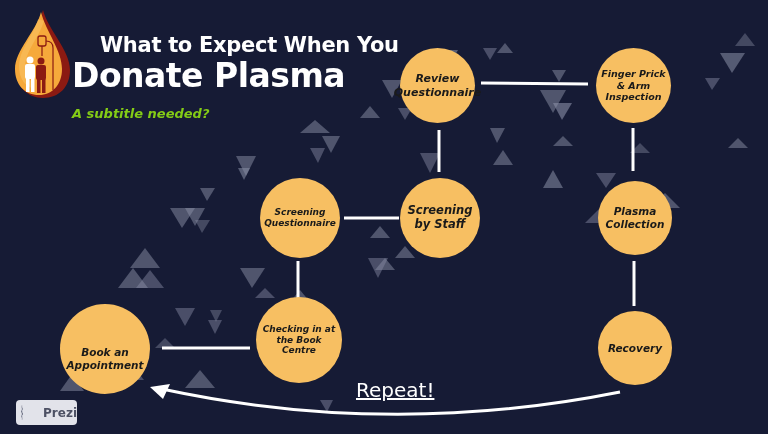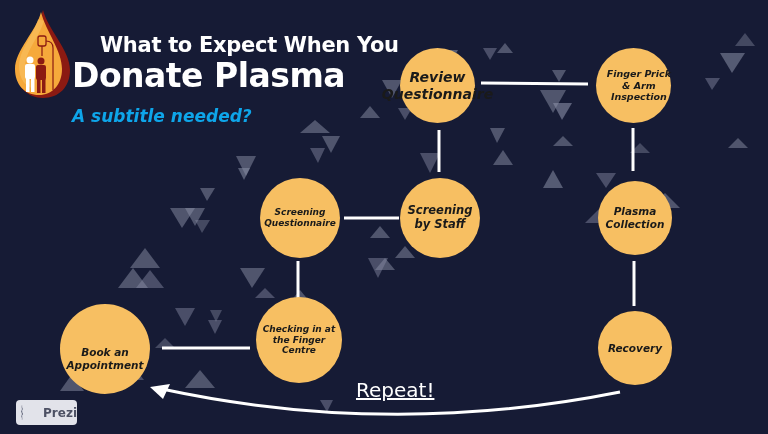--- a/index.html
+++ b/index.html
@@ -19,21 +19,21 @@
       white-space: nowrap;
     }
     .title-main {
       position: absolute; left: 72px; top: 48px;
       color: #ffffff; font-size: 33px; font-weight: bold;
       font-family: "DejaVu Sans", sans-serif; letter-spacing: -0.5px;
       white-space: nowrap;
     }
     .subtitle {
       position: absolute; left: 72px; top: 98px;
-      color: #0ea5e9; font-size: 17px; font-style: italic; font-weight: bold;
+      color: #84cc16; font-size: 13px; font-style: italic; font-weight: bold;
       font-family: "DejaVu Sans", sans-serif;
       white-space: nowrap;
     }
     .node {
       position: absolute; border-radius: 50%;
       background: #f7bf62;
       display: flex; align-items: center; justify-content: center;
       text-align: center; cursor: pointer;
     }
     .node span {
@@ -157,36 +157,36 @@
   <div class="title-top">What to Expect When You</div>
   <div class="title-main">Donate Plasma</div>
   <div class="subtitle">A subtitle needed?</div>
 
   <div class="node" style="left:60px;top:296px;width:90px;height:90px;">
     <span style="font-size:10.5px;margin-top:20px;">Book an
 Appointment</span>
   </div>
   <div class="node" style="left:256px;top:289px;width:86px;height:86px;">
     <span style="font-size:9px;">Checking in at
-the Finger
+the Book
 Centre</span>
   </div>
   <div class="node" style="left:260px;top:170px;width:80px;height:80px;">
     <span style="font-size:9px;">Screening
 Questionnaire</span>
   </div>
   <div class="node" style="left:400px;top:170px;width:80px;height:80px;">
     <span style="font-size:11.5px;">Screening
 by Staff</span>
   </div>
   <div class="node" style="left:400px;top:40px;width:75px;height:75px;">
-    <span style="font-size:14px;">Review
+    <span style="font-size:11px;">Review
 Questionnaire</span>
   </div>
-  <div class="node" style="left:596px;top:40px;width:75px;height:75px;justify-content:flex-end;">
+  <div class="node" style="left:596px;top:40px;width:75px;height:75px;">
     <span style="font-size:9.5px;">Finger Prick
 &amp; Arm
 Inspection</span>
   </div>
   <div class="node" style="left:598px;top:303px;width:74px;height:74px;">
     <span style="font-size:10.5px;">Recovery</span>
   </div>
   <div class="node" style="left:598px;top:173px;width:74px;height:74px;">
     <span style="font-size:10.5px;">Plasma
 Collection</span>

